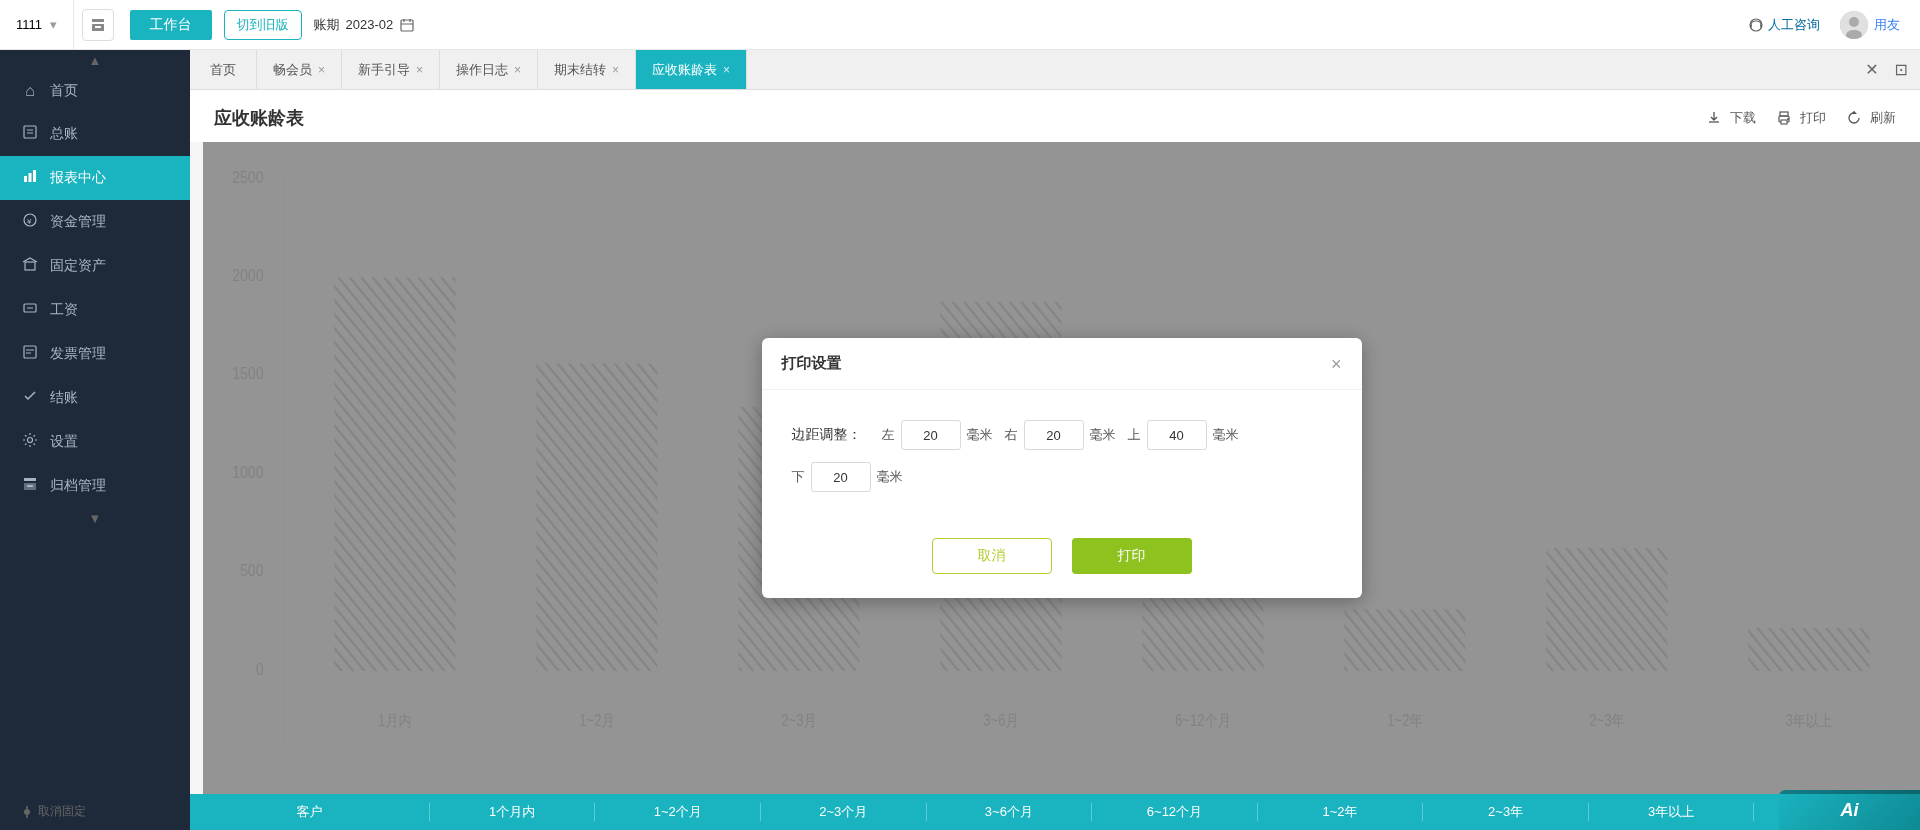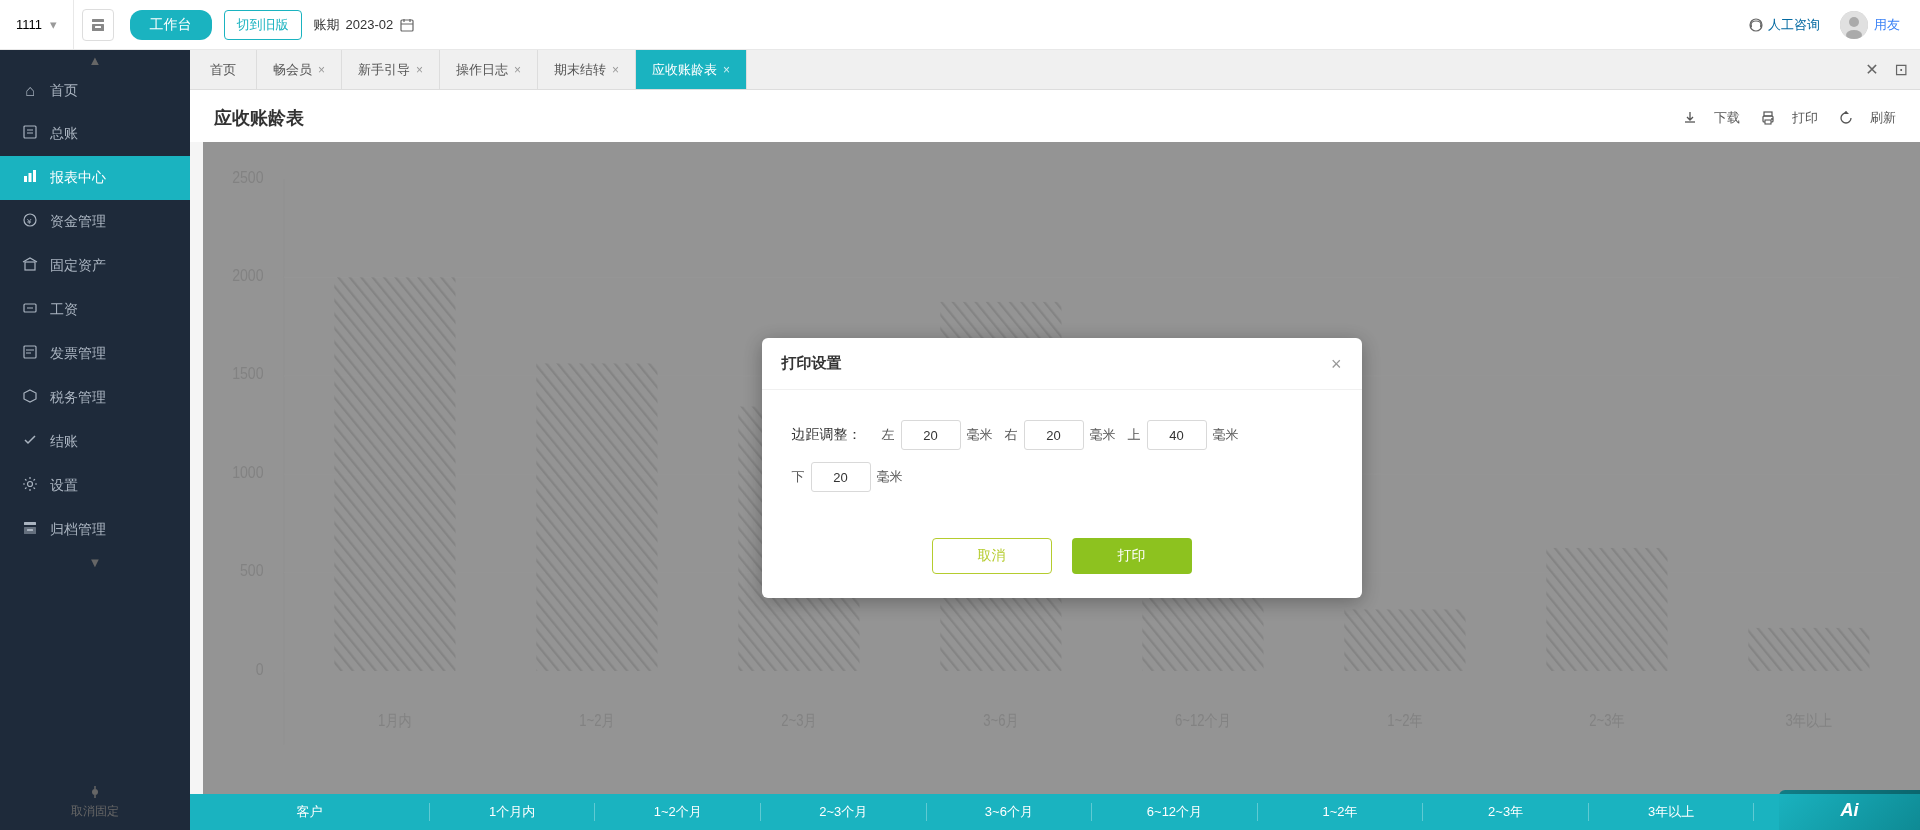--- a/index.html
+++ b/index.html
@@ -47,21 +47,21 @@
       display: flex; align-items: center; justify-content: center;
       margin: 0 8px;
       cursor: pointer;
       color: #666;
     }
     .workbench-btn {
       background: #1ab3c0;
       color: #fff;
       border: none;
       padding: 6px 20px;
-      border-radius: 12px;
+      border-radius: 2px;
       font-size: 14px;
       cursor: pointer;
       margin: 0 8px;
     }
     .switch-old-btn {
       border: 1px solid #1ab3c0;
       color: #1ab3c0;
       background: #fff;
       padding: 5px 12px;
       border-radius: 4px;
@@ -144,21 +144,20 @@
     }
     .sidebar-bottom {
       margin-top: auto;
       padding: 10px 20px;
       color: #666;
       font-size: 12px;
       display: flex;
       align-items: center;
       gap: 4px;
       cursor: pointer;
-      flex-direction: column;
     }
 
     
     .content-area {
       flex: 1;
       display: flex;
       flex-direction: column;
       overflow: hidden;
       background: #f5f5f5;
     }
@@ -234,21 +233,21 @@
       font-weight: bold;
     }
     .page-actions {
       display: flex;
       gap: 20px;
       align-items: center;
     }
     .page-action {
       display: flex;
       align-items: center;
-      gap: 16px;
+      gap: 8px;
       color: #555;
       font-size: 13px;
       cursor: pointer;
     }
 
     
     .chart-area {
       flex: 1;
       background: rgba(180,180,180,0.5);
       position: relative;
@@ -509,28 +508,20 @@
     </div>
     <div class="sidebar-item">
       <span class="si-icon">
         <svg width="16" height="16" viewBox="0 0 16 16" fill="none">
             <rect x="2" y="2" width="12" height="12" rx="1" stroke="#aab4c0" stroke-width="1.2" fill="none"></rect>
             <line x1="4" y1="6" x2="12" y2="6" stroke="#aab4c0" stroke-width="1"></line>
             <line x1="4" y1="9" x2="9" y2="9" stroke="#aab4c0" stroke-width="1"></line>
           </svg>
       </span>
       <span>发票管理</span>
-    </div>
-    <div class="sidebar-item">
-      <span class="si-icon">
-        <svg width="16" height="16" viewBox="0 0 16 16" fill="none">
-            <path d="M8 2 L14 5 L14 11 L8 14 L2 11 L2 5 Z" stroke="#aab4c0" stroke-width="1.2" fill="none"></path>
-          </svg>
-      </span>
-      <span>税务管理</span>
     </div>
     <div class="sidebar-item">
       <span class="si-icon">
         <svg width="16" height="16" viewBox="0 0 16 16" fill="none">
             <polyline points="3,8 6,11 13,4" stroke="#aab4c0" stroke-width="1.5" fill="none"></polyline>
           </svg>
       </span>
       <span>结账</span>
     </div>
     <div class="sidebar-item">

